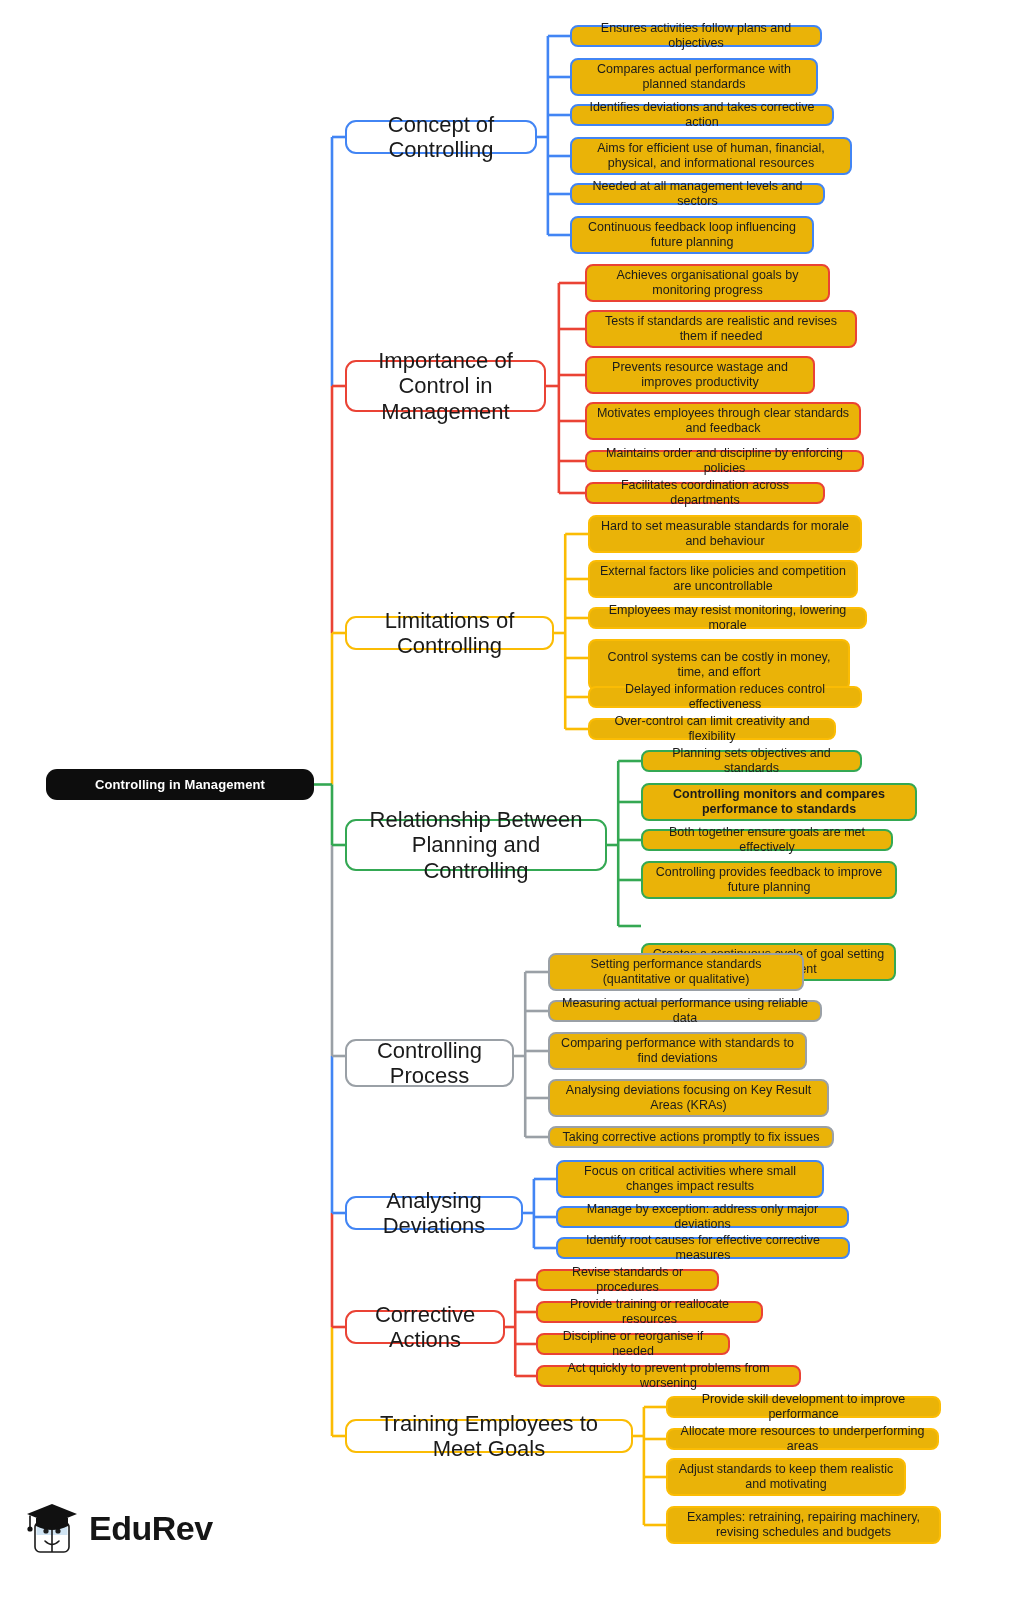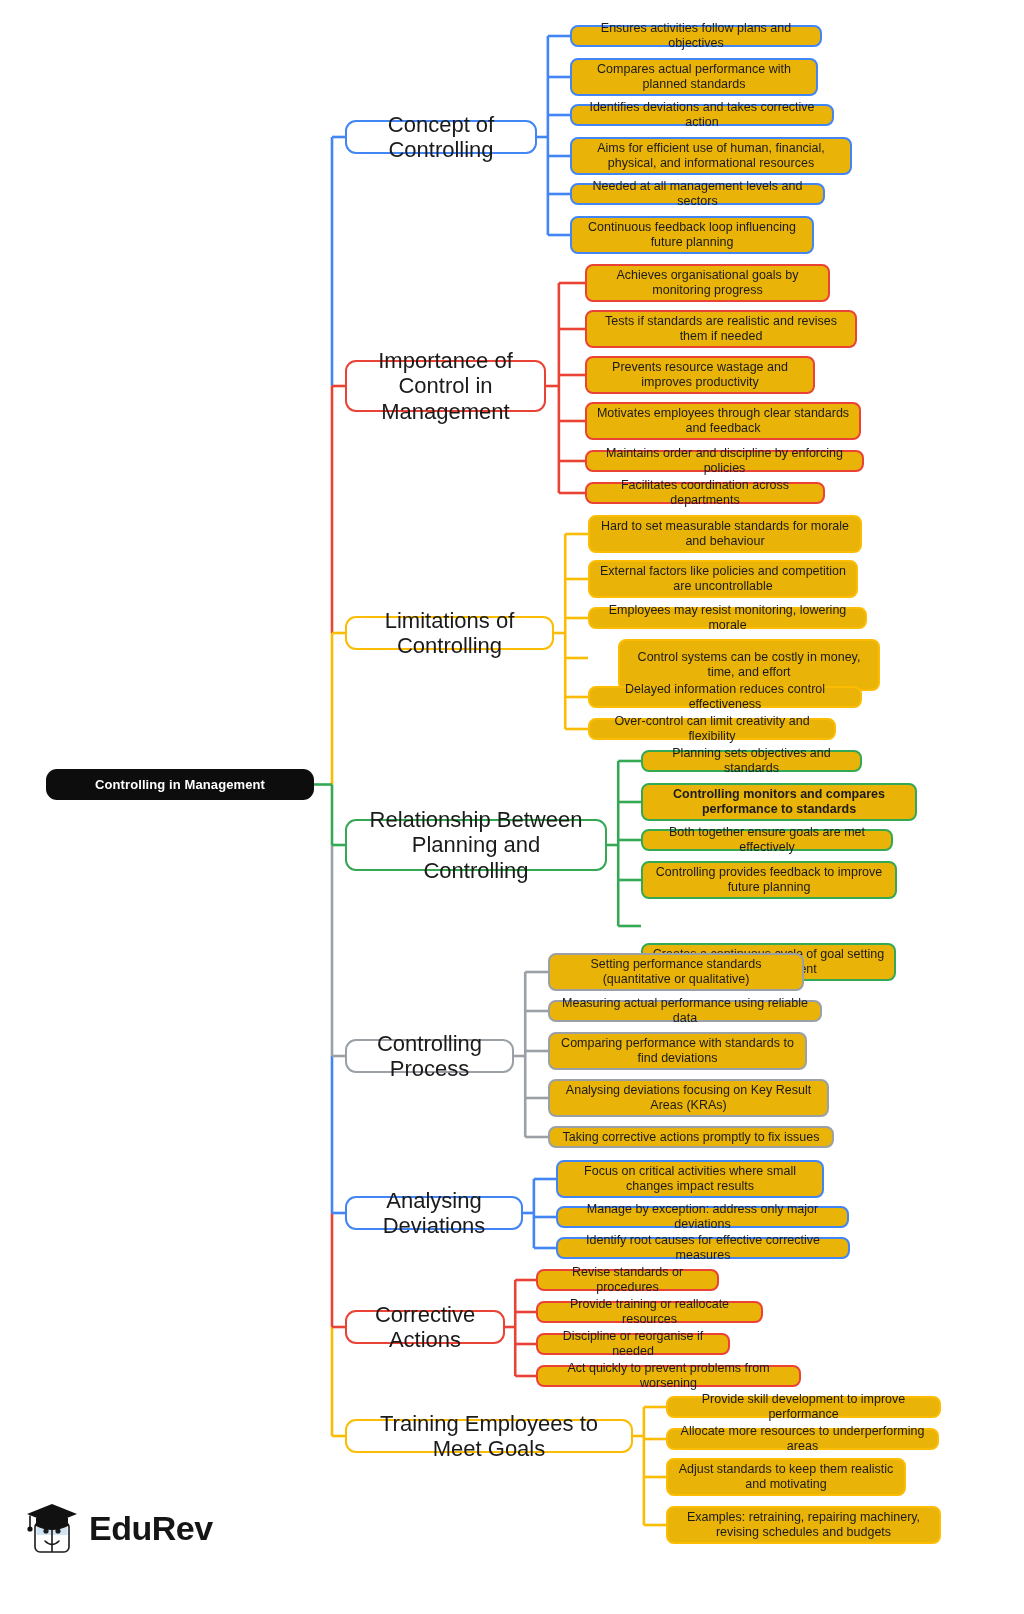--- a/index.html
+++ b/index.html
@@ -244,21 +244,21 @@
       </div>
       <div class="leaf-node c-gold" style="left: 588px; top: 515px; width: 274px; height: 38px;">
         <span>Hard to set measurable standards for morale and behaviour</span>
       </div>
       <div class="leaf-node c-gold" style="left: 588px; top: 560px; width: 270px; height: 38px;">
         <span>External factors like policies and competition are uncontrollable</span>
       </div>
       <div class="leaf-node c-gold" style="left: 588px; top: 607px; width: 279px; height: 22px;">
         <span>Employees may resist monitoring, lowering morale</span>
       </div>
-      <div class="leaf-node c-gold" style="left: 618px; top: 639px; width: 262px; height: 52px;">
+      <div class="leaf-node c-gold" style="left: 588px; top: 639px; width: 262px; height: 52px;">
         <span>Control systems can be costly in money, time, and effort</span>
       </div>
       <div class="leaf-node c-gold" style="left: 588px; top: 686px; width: 274px; height: 22px;">
         <span>Delayed information reduces control effectiveness</span>
       </div>
       <div class="leaf-node c-gold" style="left: 588px; top: 718px; width: 248px; height: 22px;">
         <span>Over-control can limit creativity and flexibility</span>
       </div>
       <div class="branch-node c-green" style="left: 345px; top: 819px; width: 262px; height: 52px;">
         <span>Relationship Between Planning and Controlling</span>
@@ -271,21 +271,21 @@
       </div>
       <div class="leaf-node c-green" style="left: 641px; top: 829px; width: 252px; height: 22px;">
         <span>Both together ensure goals are met effectively</span>
       </div>
       <div class="leaf-node c-green" style="left: 641px; top: 861px; width: 256px; height: 38px;">
         <span>Controlling provides feedback to improve future planning</span>
       </div>
       <div class="leaf-node c-green" style="left: 641px; top: 907px; width: 255px; height: 38px; margin-top: 36px;">
         <span>Creates a continuous cycle of goal setting and improvement</span>
       </div>
-      <div class="branch-node c-gray" style="left: 345px; top: 1039px; width: 169px; height: 34px;">
+      <div class="branch-node c-gray" style="left: 345px; top: 1039px; width: 169px; height: 48px;">
         <span>Controlling Process</span>
       </div>
       <div class="leaf-node c-gray" style="left: 548px; top: 953px; width: 256px; height: 38px;">
         <span>Setting performance standards (quantitative or qualitative)</span>
       </div>
       <div class="leaf-node c-gray" style="left: 548px; top: 1000px; width: 274px; height: 22px;">
         <span>Measuring actual performance using reliable data</span>
       </div>
       <div class="leaf-node c-gray" style="left: 548px; top: 1032px; width: 259px; height: 38px;">
         <span>Comparing performance with standards to find deviations</span>

